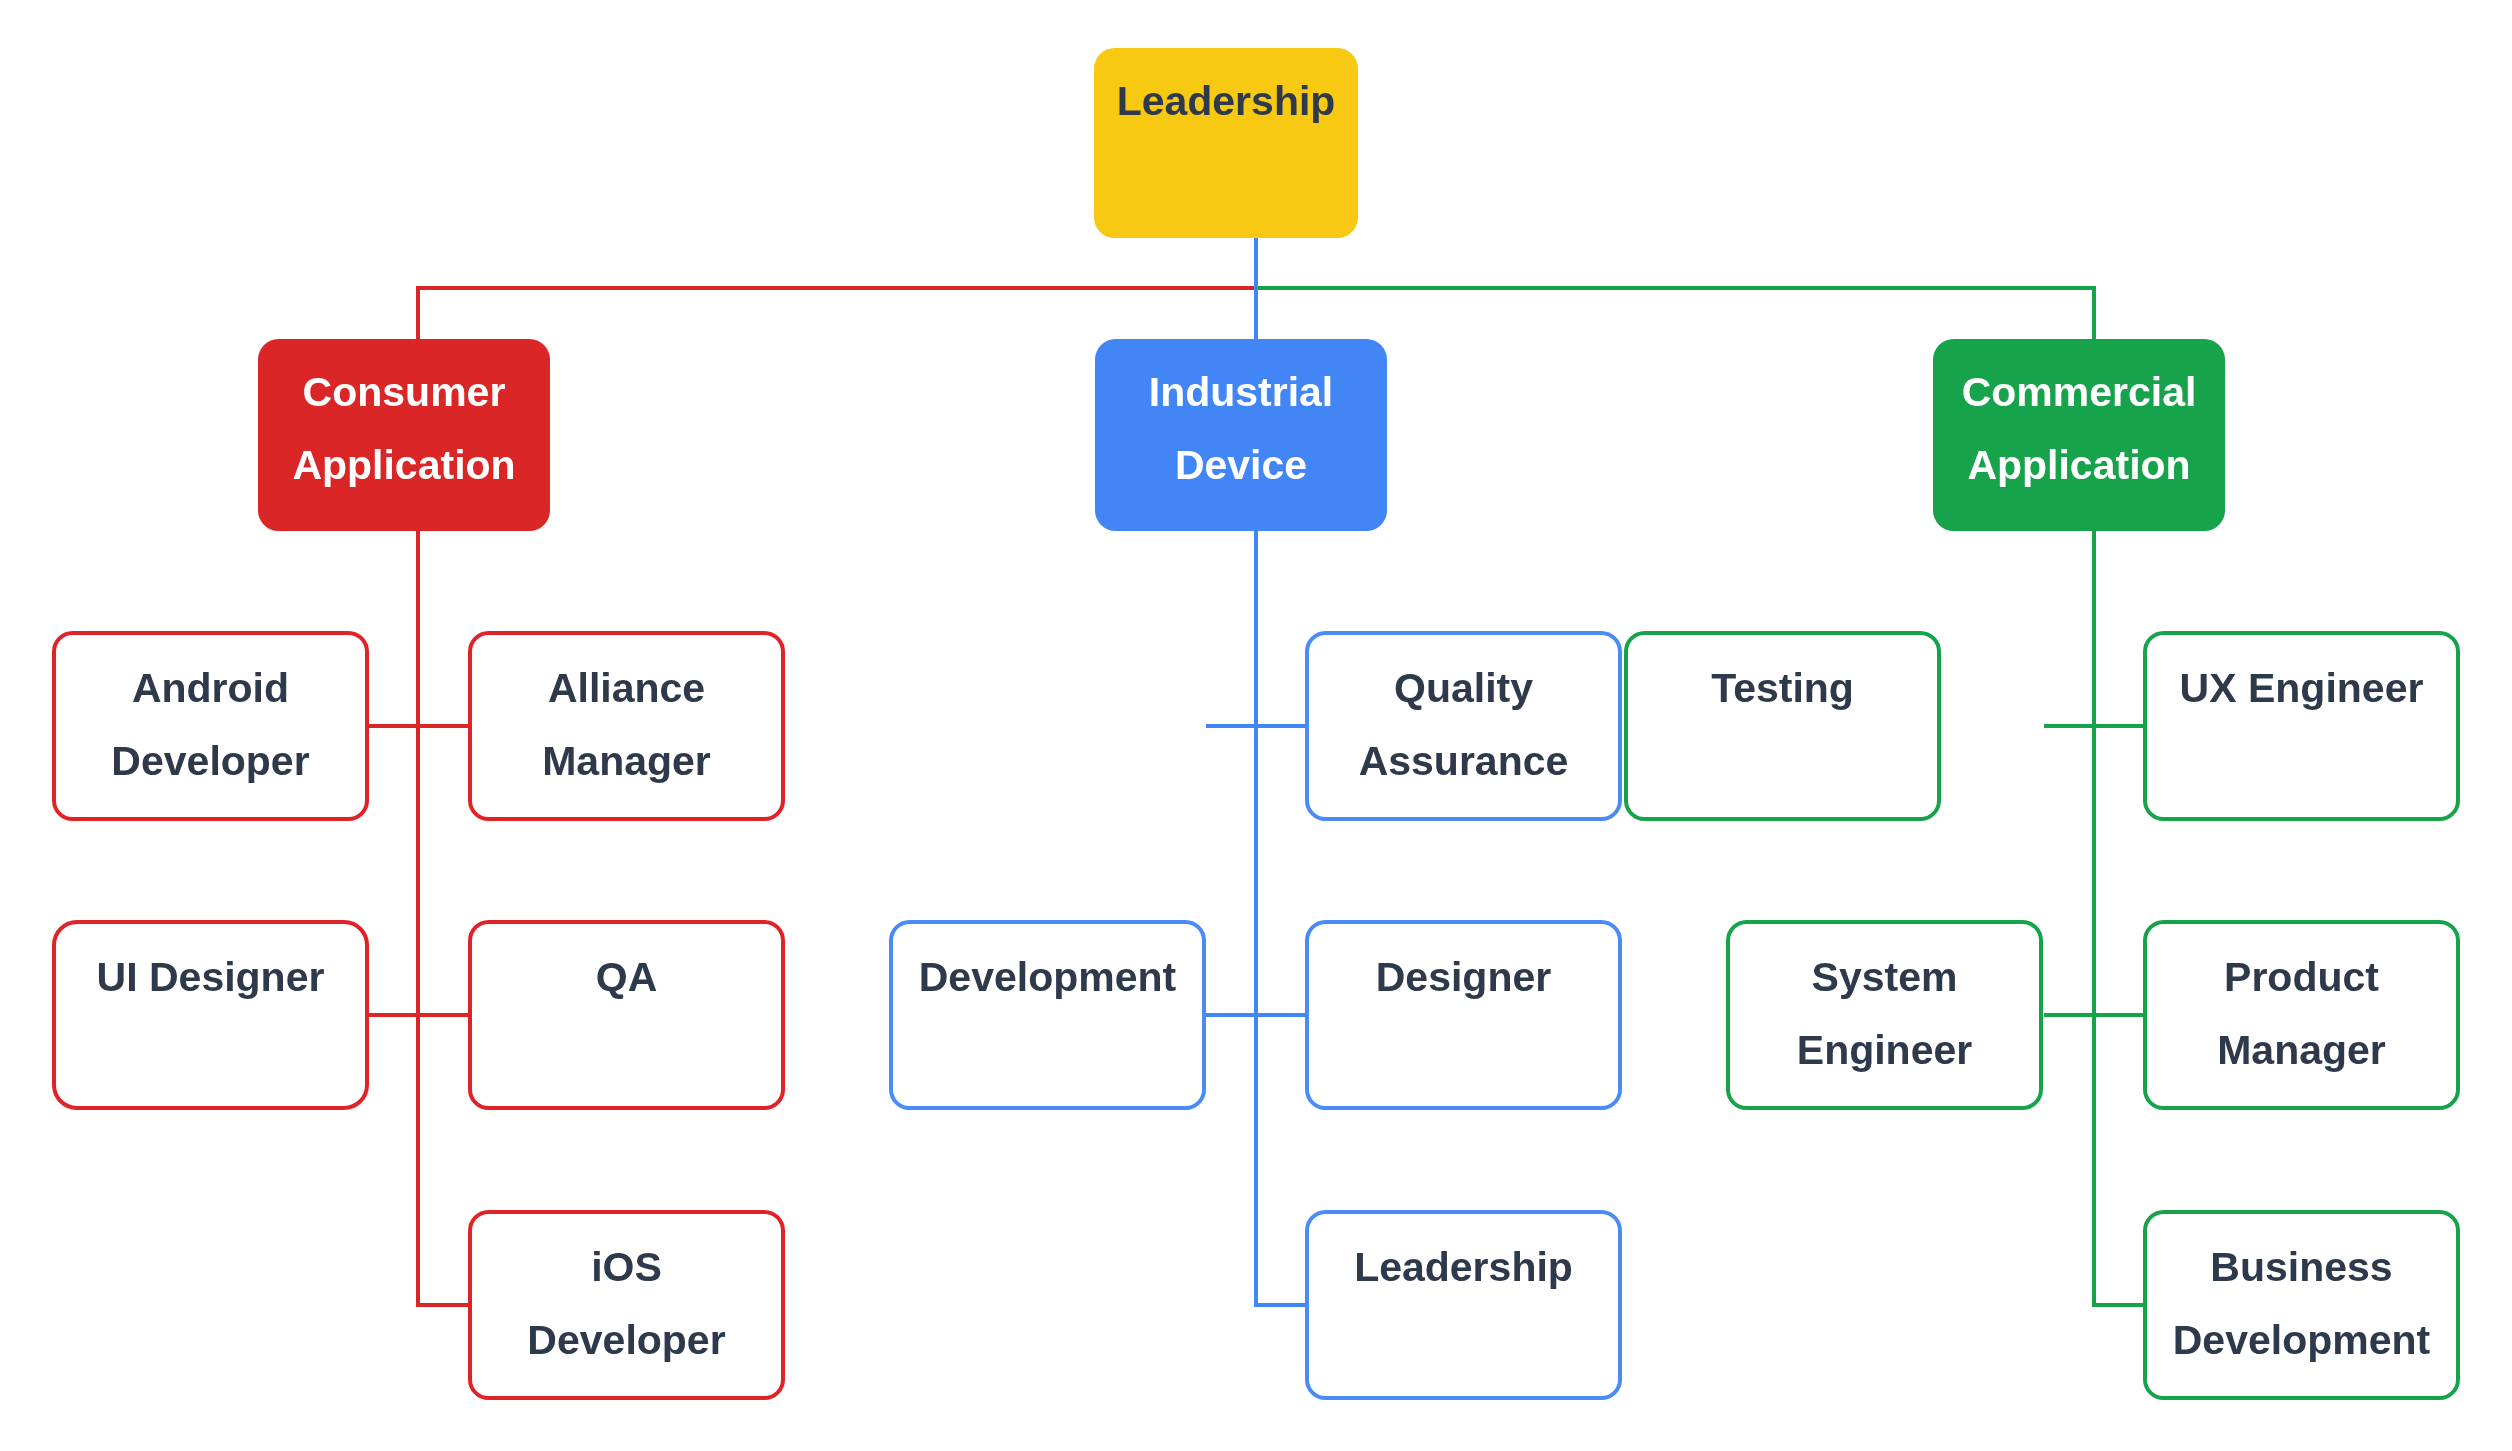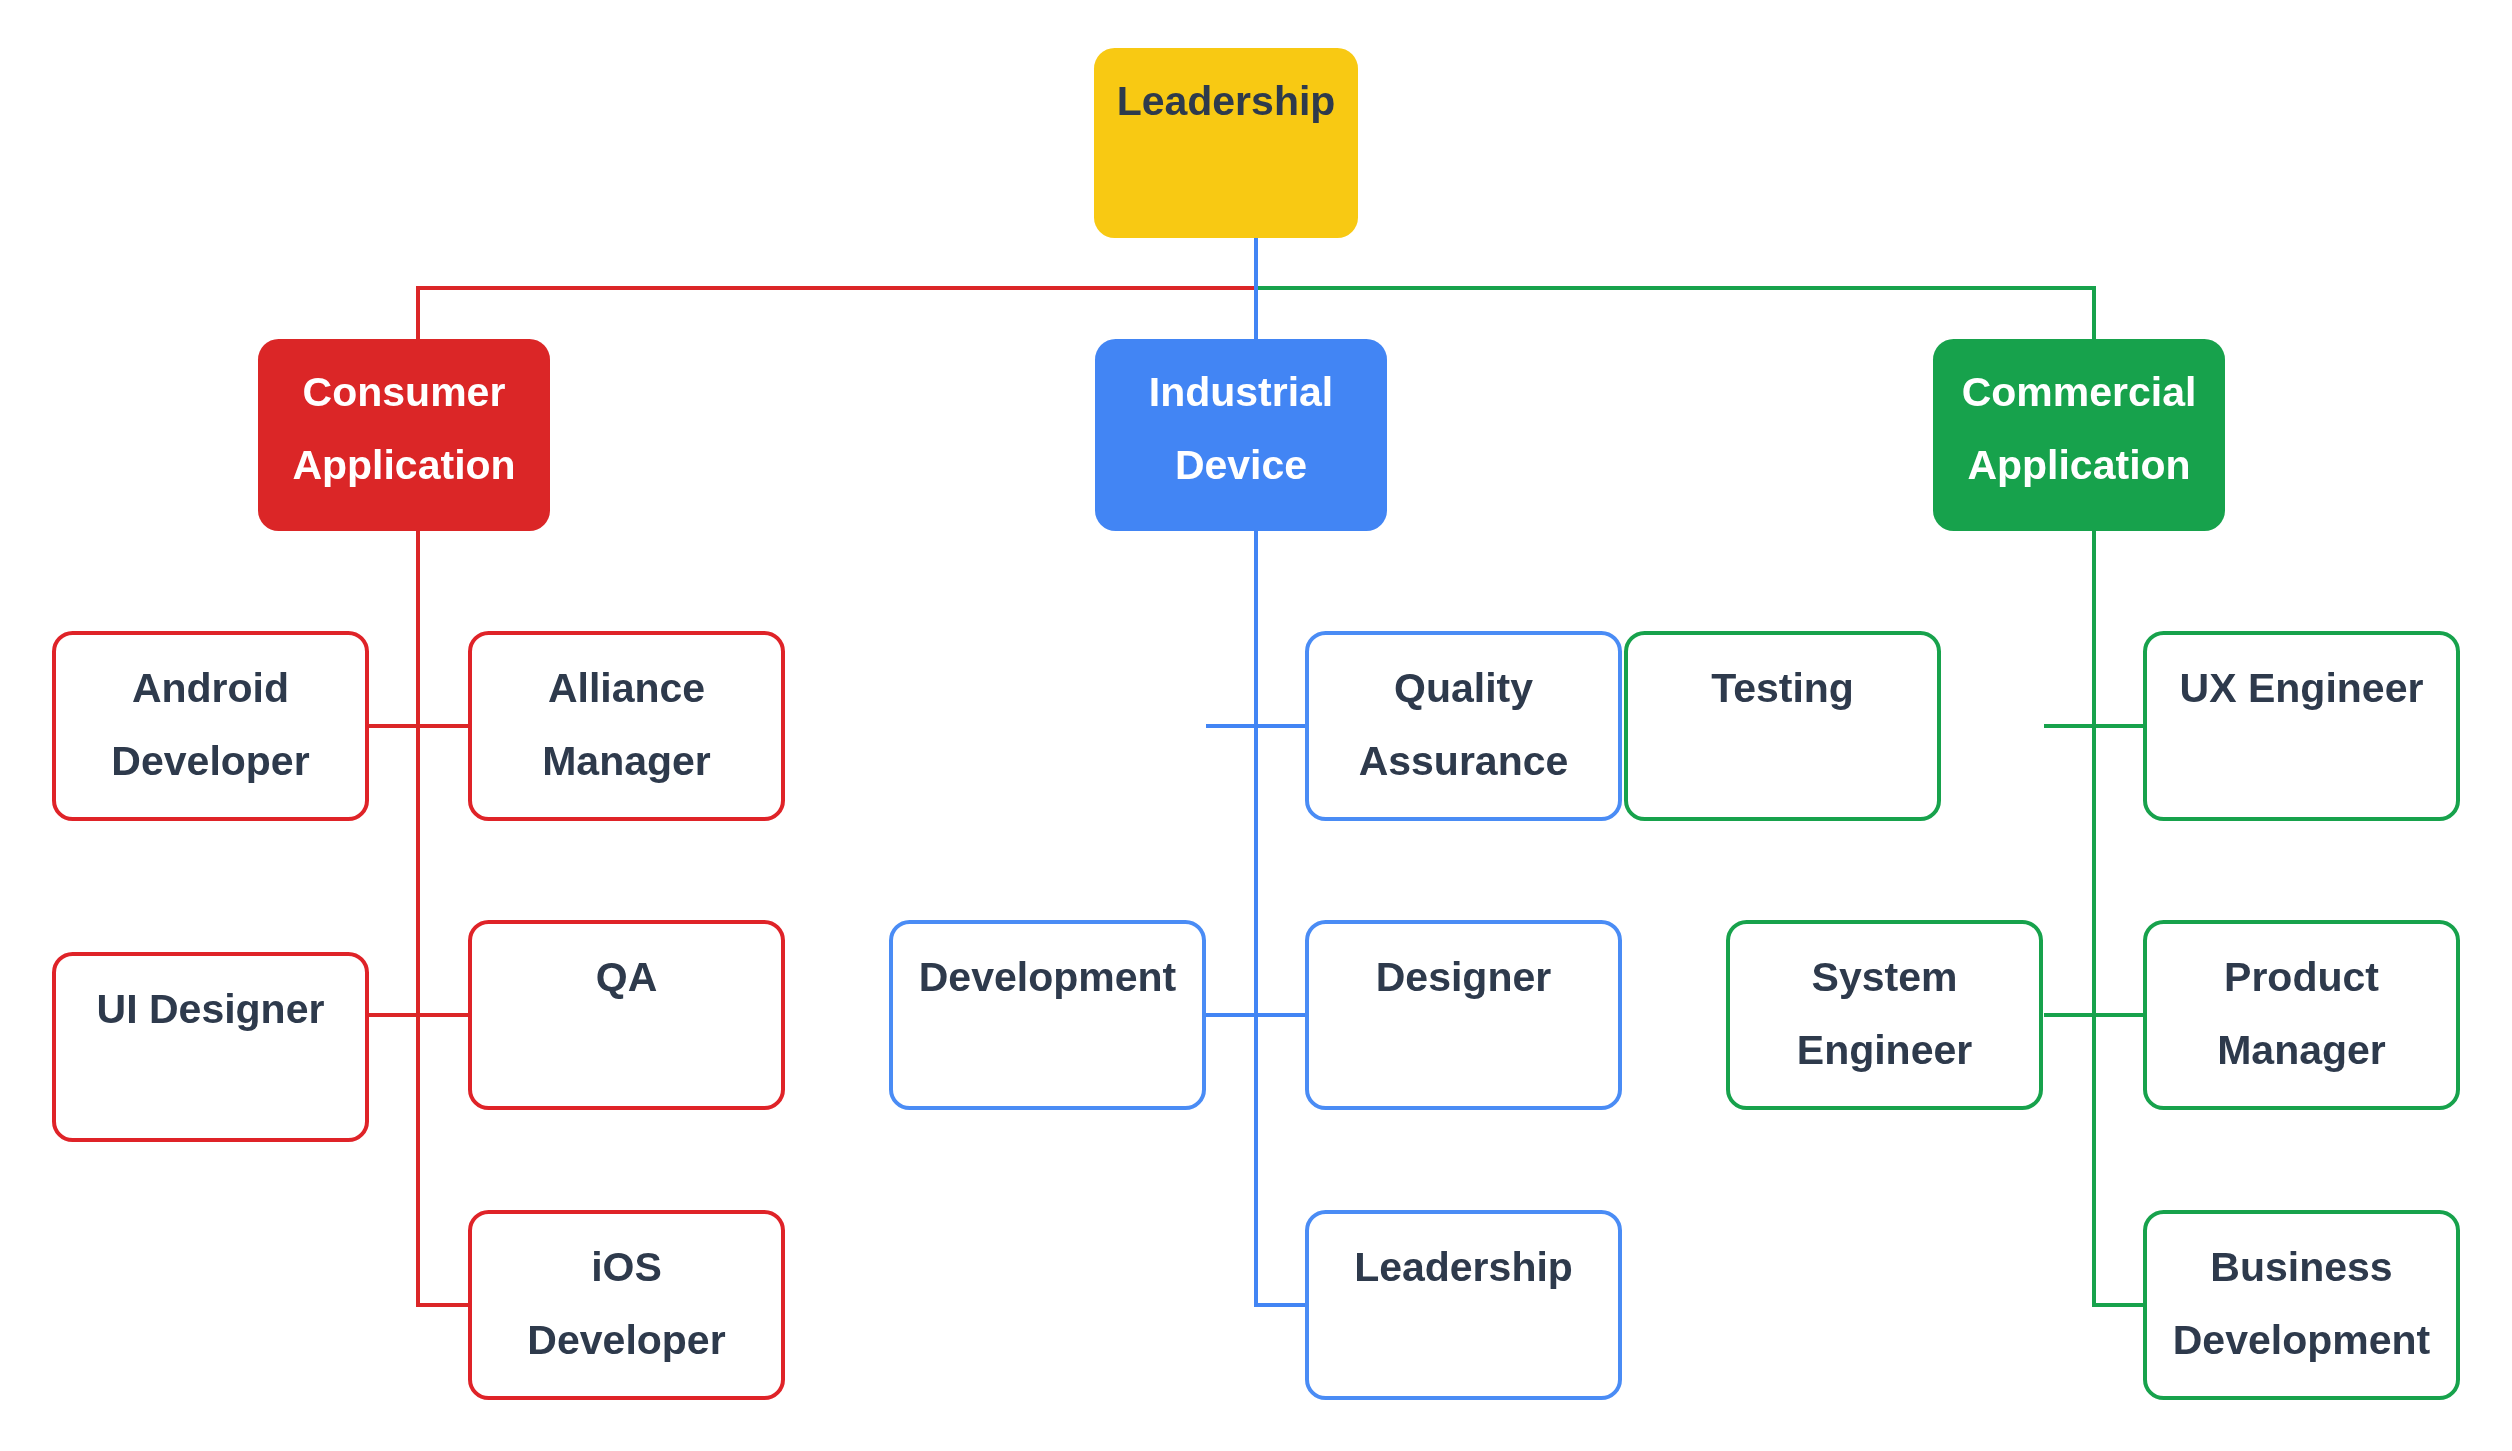--- a/index.html
+++ b/index.html
@@ -80,21 +80,21 @@
 Application</div>
   <div class="node branch-node blue" style="left:1095px; top:339px;">Industrial
 Device</div>
   <div class="node branch-node green" style="left:1933px; top:339px;">Commercial
 Application</div>
 
   <div class="node child-node red" style="left:52px;  top:631px;">Android
 Developer</div>
   <div class="node child-node red" style="left:468px; top:631px;">Alliance
 Manager</div>
-  <div class="node child-node red" style="left:52px;  top:952px;">UI Designer</div>
+  <div class="node child-node red" style="left:52px;  top:920px;border-radius:25px;">UI Designer</div>
   <div class="node child-node red" style="left:468px; top:920px;">QA</div>
   <div class="node child-node red" style="left:468px; top:1210px;">iOS
 Developer</div>
 
   <div class="node child-node blue" style="left:1305px; top:631px;">Quality
 Assurance</div>
   <div class="node child-node blue" style="left:889px; top:920px;">Development</div>
   <div class="node child-node blue" style="left:1305px; top:920px;">Designer</div>
   <div class="node child-node blue" style="left:1305px; top:1210px;">Leadership</div>
 

